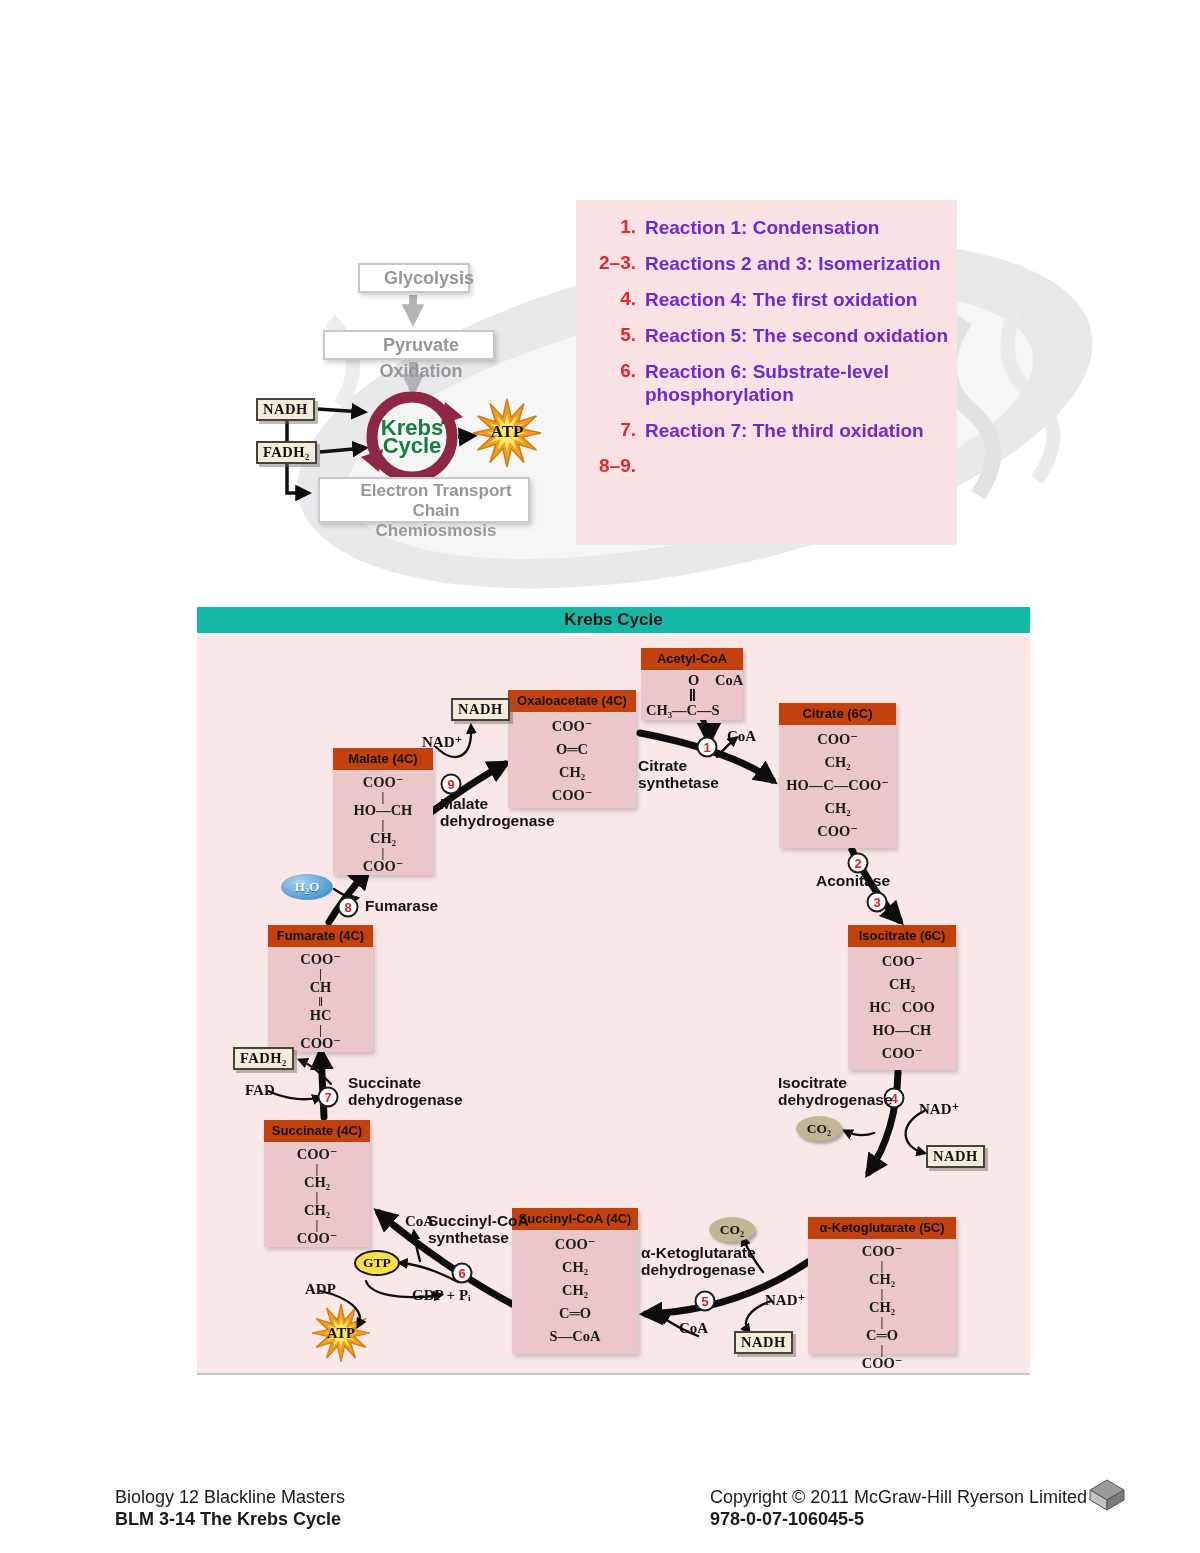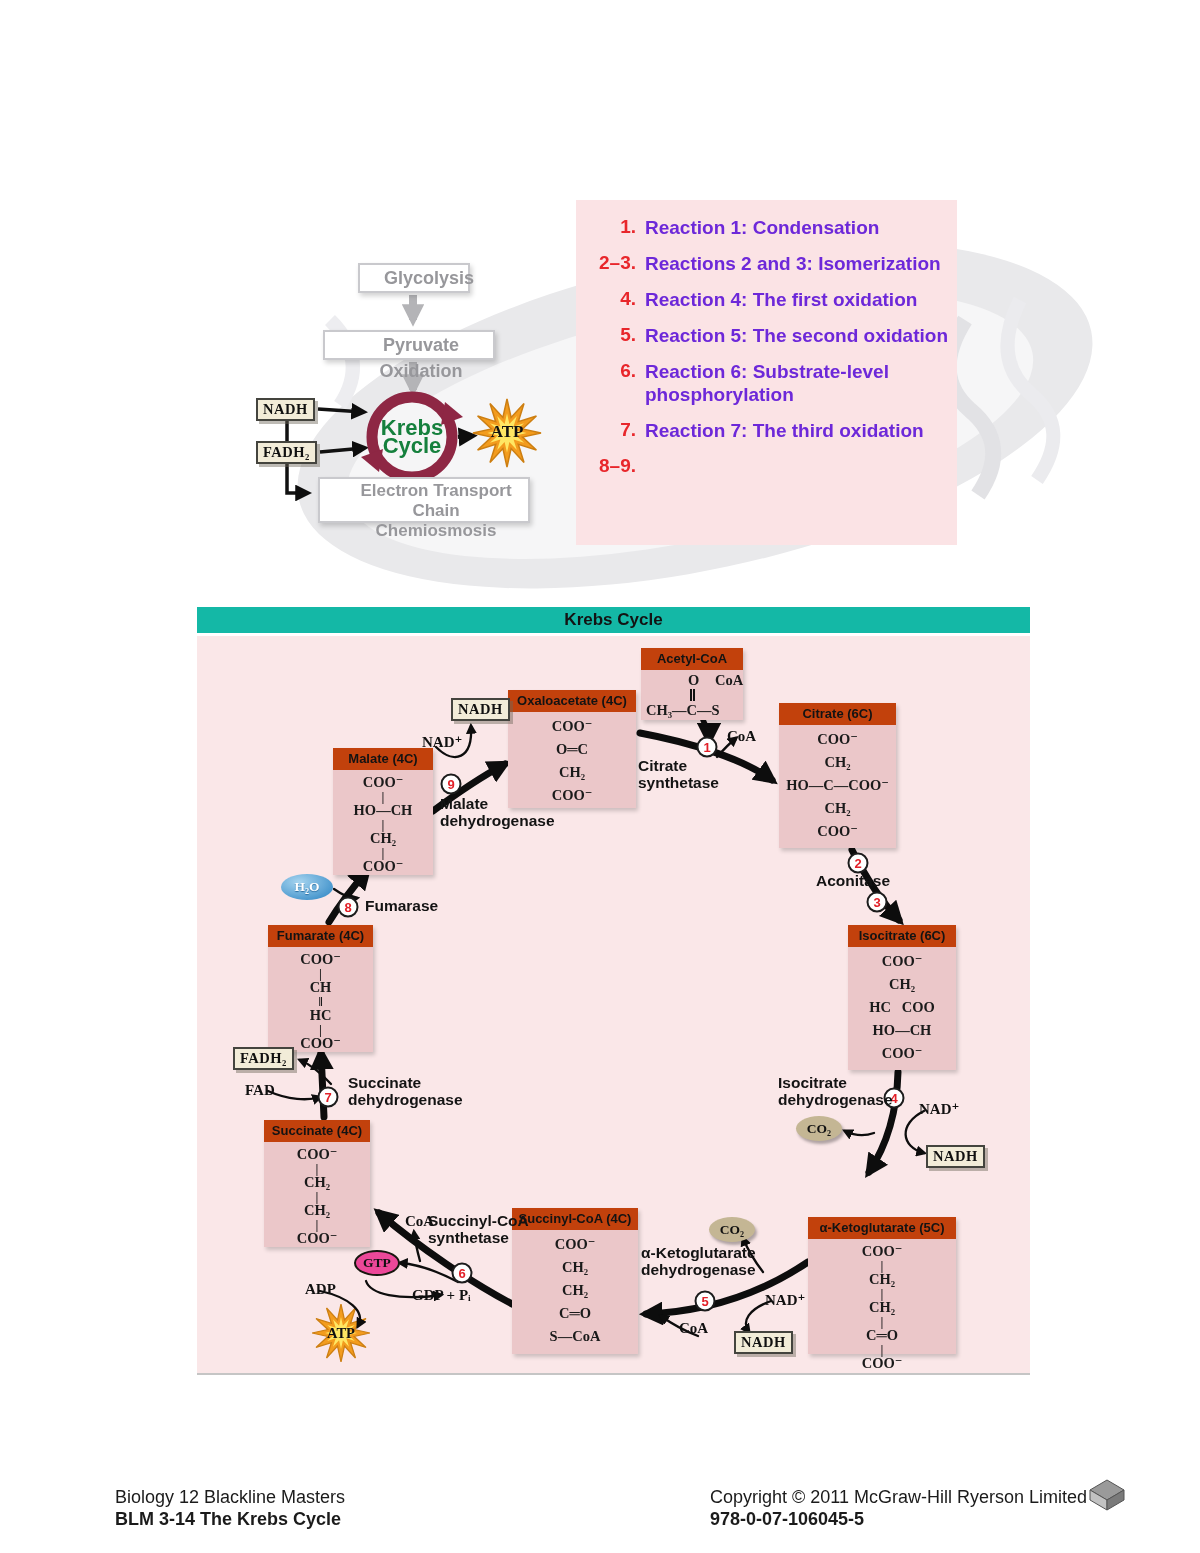--- a/index.html
+++ b/index.html
@@ -82,21 +82,21 @@
   .chip{position:absolute;font-family:"Liberation Serif","DejaVu Serif",serif;font-weight:bold;
         font-size:14.5px;background:#f2ecd8;border:2px solid #44443e;padding:0 5px;line-height:19px;
         box-shadow:3px 3px 0 rgba(110,105,90,.45);color:#101010;letter-spacing:.5px;}
   .cof{position:absolute;font-family:"Liberation Serif","DejaVu Serif",serif;font-weight:bold;
         font-size:15px;color:#101010;white-space:pre;}
   .pill{position:absolute;border-radius:50%;text-align:center;
         font-family:"Liberation Serif","DejaVu Serif",serif;font-weight:bold;font-size:13.5px;color:#111;}
   .h2o{width:52px;height:26px;line-height:26px;color:#fff;
         background:radial-gradient(ellipse at 35% 30%,#a6d4ef,#4796cd 75%);text-shadow:0 1px 1px #2a6da0;}
   .co2{width:46px;height:25px;line-height:25px;background:#c4b694;box-shadow:2px 3px 3px rgba(0,0,0,.3);}
-  .gtp{width:46px;height:26px;line-height:22px;background:#ec4899;border:2.5px solid #17170f;box-sizing:border-box;}
+  .gtp{width:46px;height:26px;line-height:22px;background:#fde047;border:2.5px solid #17170f;box-sizing:border-box;}
   #chip-nadh-top{left:451px;top:698px;} #chip-nadh-4{left:926px;top:1145px;}
   #chip-nadh-5{left:734px;top:1331px;} #chip-fadh2{left:233px;top:1047px;}
   #nadh-mini{left:256px;top:398px;} #fadh2-mini{left:256px;top:441px;}
   #nad-top{left:422px;top:733px;} #coa-1{left:727px;top:728px;}
   #nad-4{left:919px;top:1100px;} #co2-4{left:796px;top:1116px;}
   #co2-5{left:709px;top:1217px;} #nad-5{left:765px;top:1291px;} #coa-5{left:679px;top:1320px;}
   #coa-6{left:405px;top:1213px;} #gtp{left:354px;top:1250px;}
   #adp{left:305px;top:1281px;} #gdp{left:412px;top:1287px;}
   #fad{left:245px;top:1082px;} #h2o{left:281px;top:874px;}
   #atp-label{left:341px;top:1333px;transform:translate(-50%,-50%);font-size:14.5px;}

